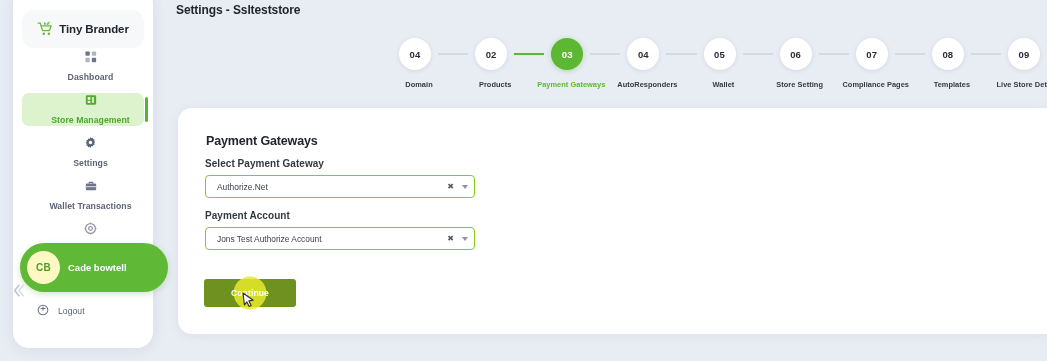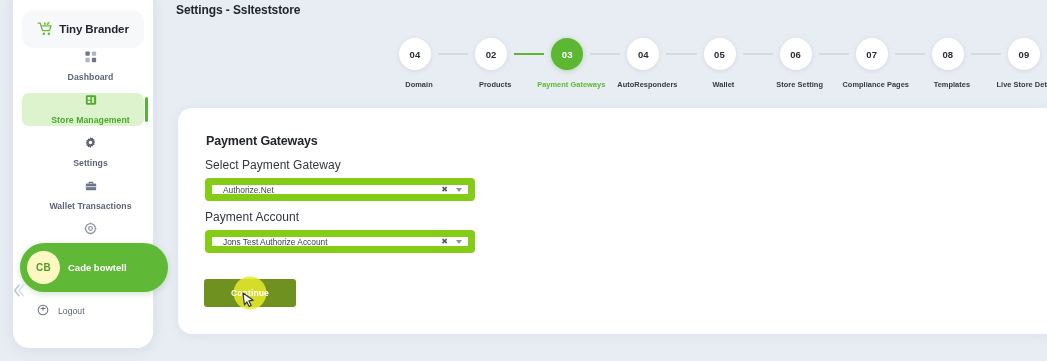--- a/index.html
+++ b/index.html
@@ -166,28 +166,28 @@
   }
   #form-title {
     position: absolute; left: 28px; top: 26px;
     font-size: 12.5px; font-weight: bold; color: #22252d;
     letter-spacing: -.15px;
   }
   .field { position: absolute; left: 27px; width: 270px; }
   .field.gateway { top: 50px; }
   .field.account { top: 102px; }
   .field-label {
-    font-size: 12px; font-weight: normal; color: #343843;
+    font-size: 10px; font-weight: bold; color: #343843;
     margin-bottom: 6px; letter-spacing: .05px;
   }
   .select-box {
     position: relative;
     height: 23px;
     background: #ffffff;
-    border: 7px solid #84cc16;
+    border: 1px solid #84cc16;
     border-radius: 4px;
     display: flex; align-items: center;
     padding-left: 11px;
     cursor: pointer;
   }
   .select-value {
     font-size: 8.4px; color: #3b3f49;
   }
   .select-ctrls {
     position: absolute; right: 6px; top: 0; bottom: 0;

